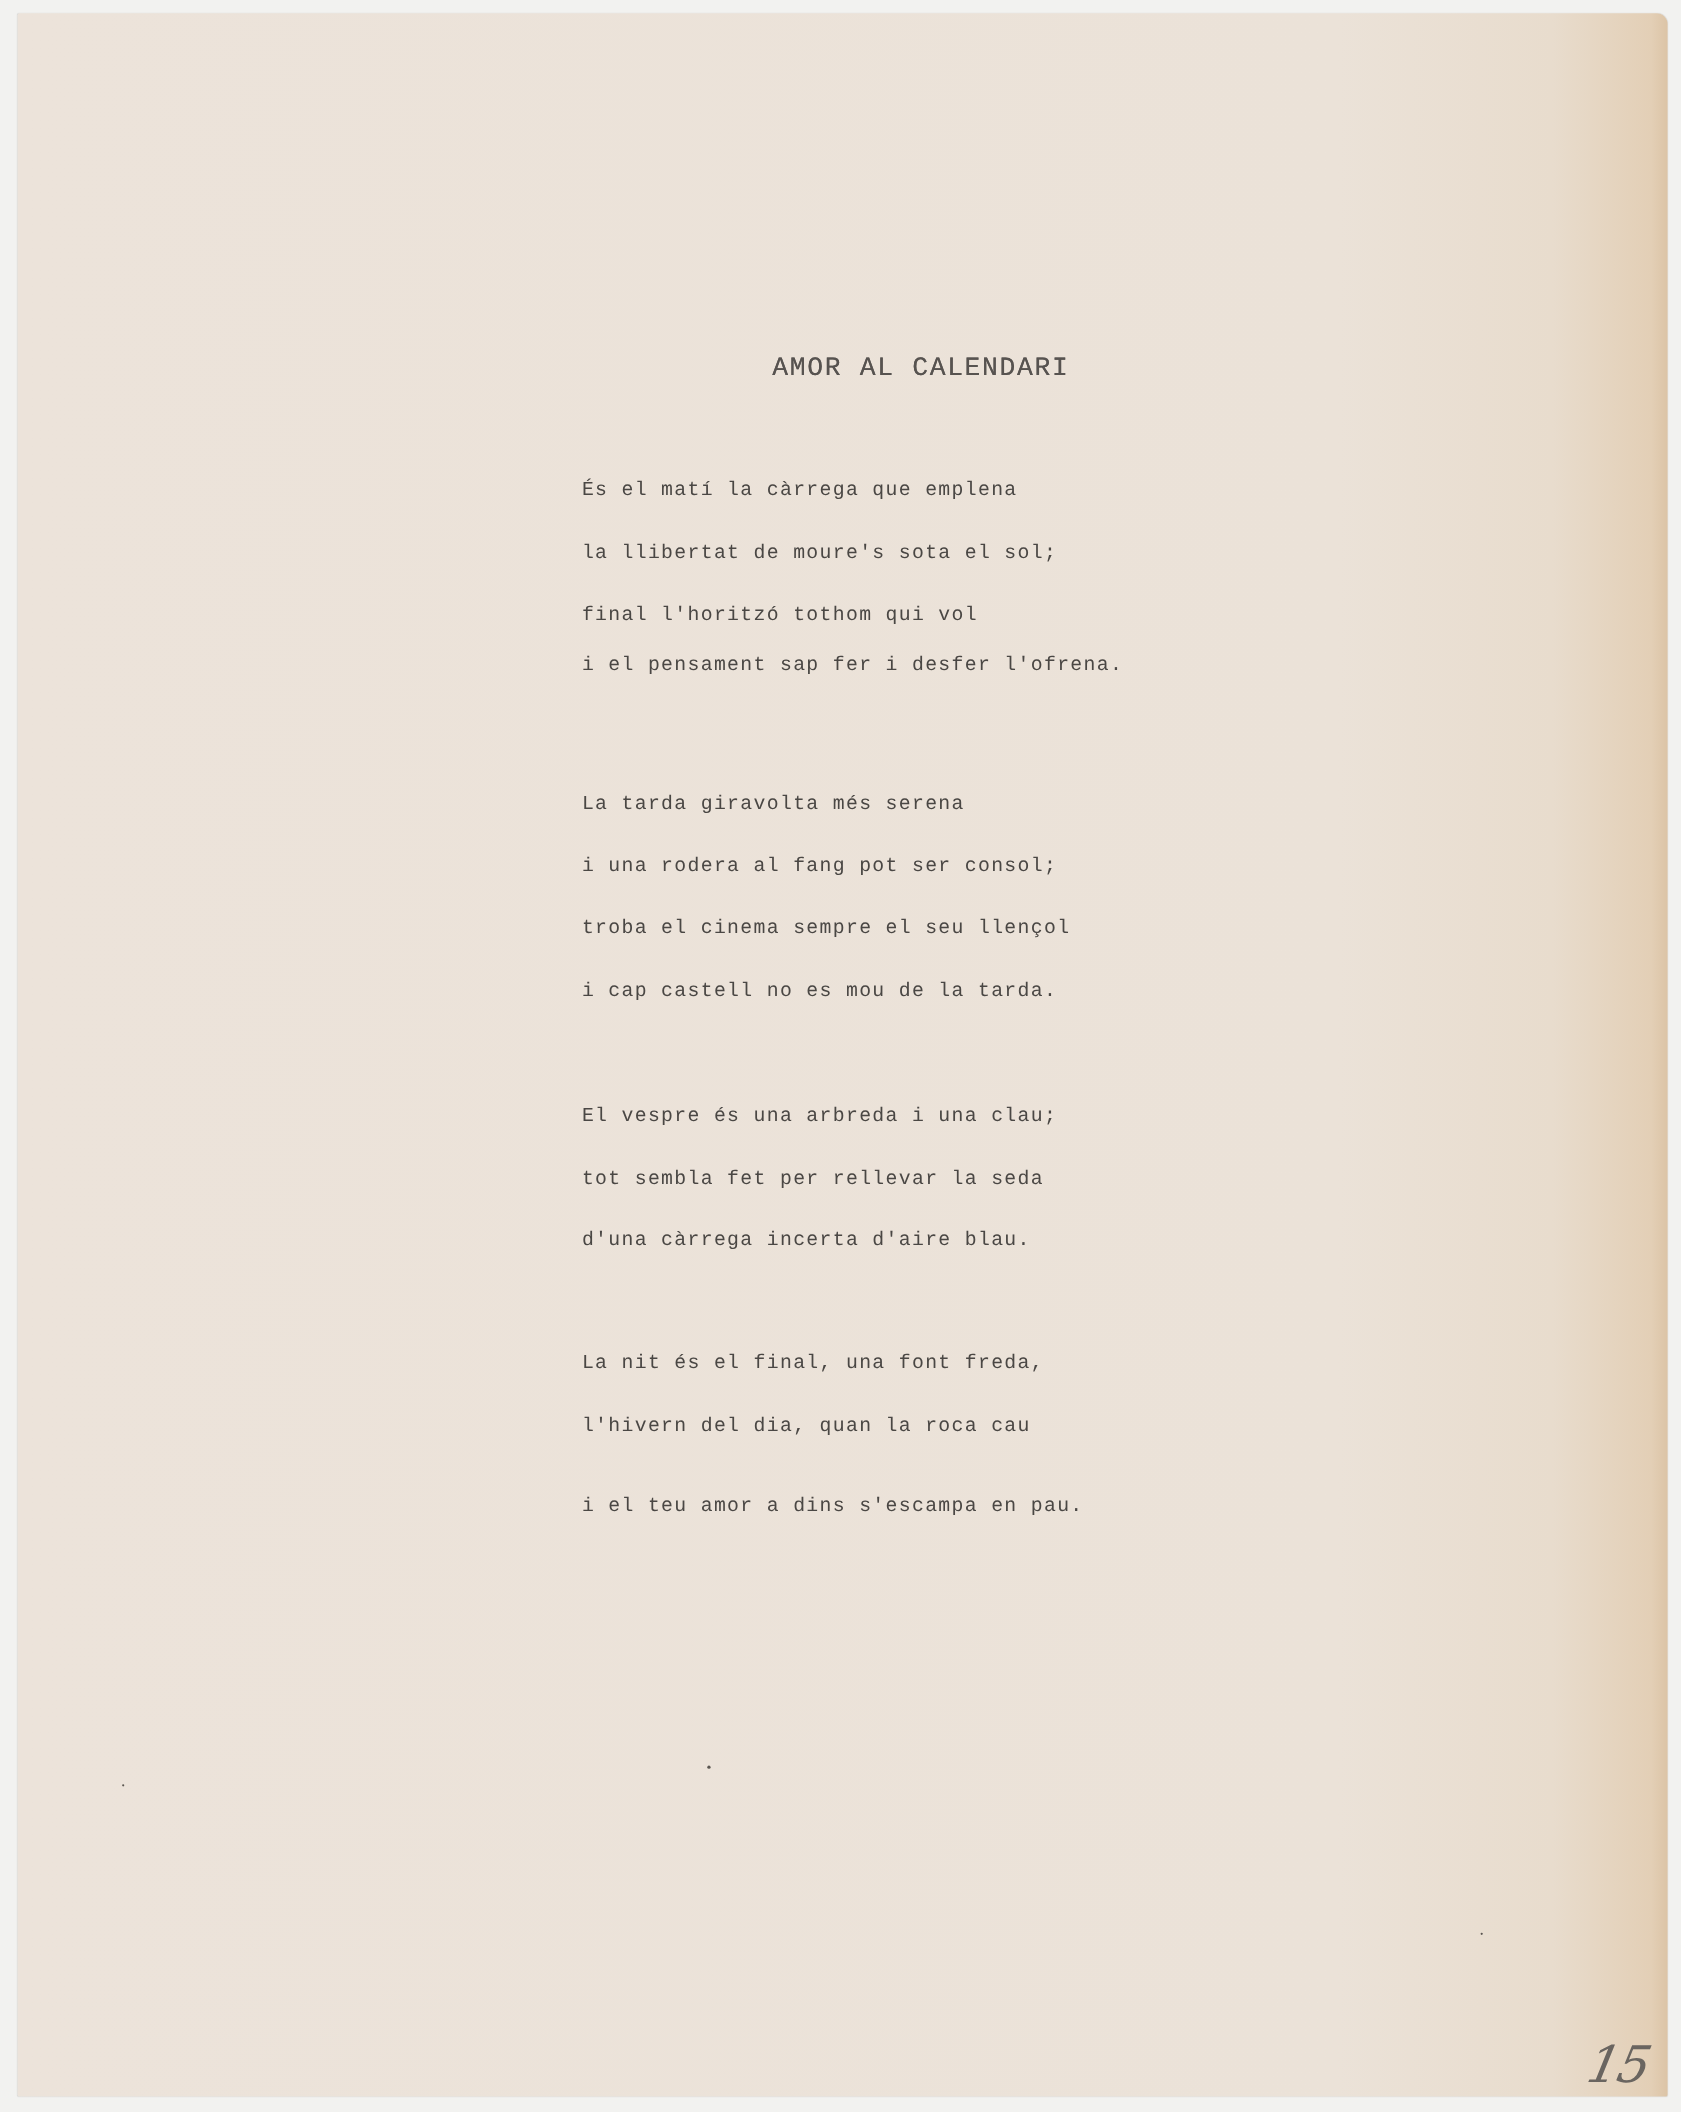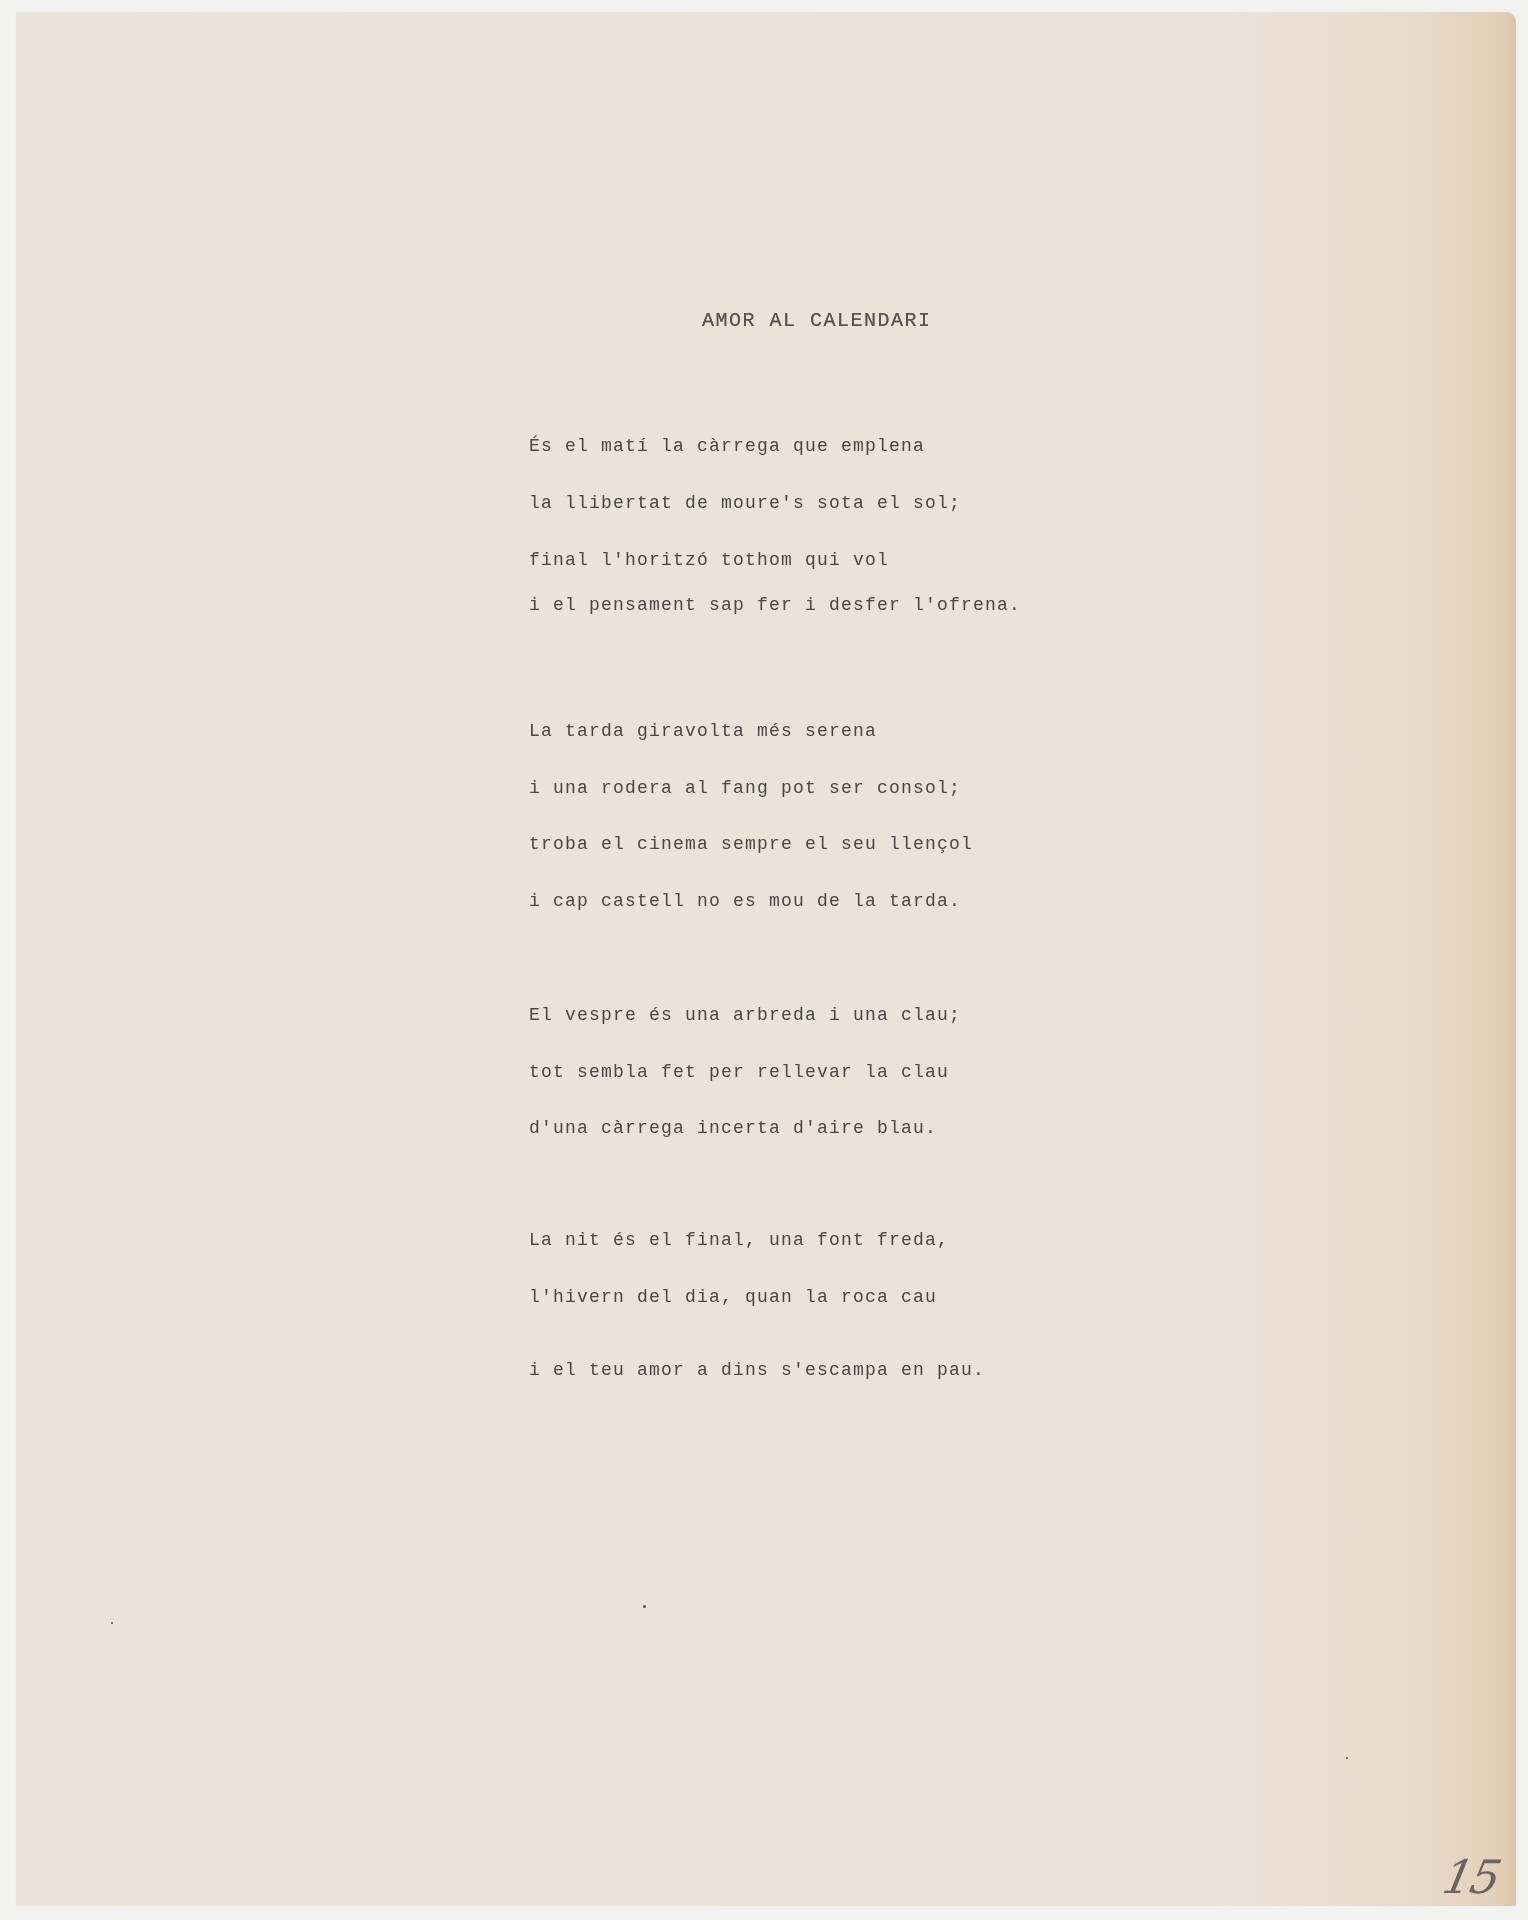--- a/index.html
+++ b/index.html
@@ -17,22 +17,22 @@
     box-shadow: 0 0 1px rgba(0,0,0,0.15);
   }
   .typed {
     font-family: "Liberation Mono", "DejaVu Sans Mono", monospace;
     color: #4a4744;
     position: absolute;
     white-space: pre;
     letter-spacing: 1.2px;
   }
   .title {
-    left: 686px; top: 297px;
-    font-size: 20px;
+    left: 686px; top: 310px;
+    font-size: 24px;
     letter-spacing: 1.5px;
     color: #575350;
     text-shadow: 0 0 0.6px #6b6662;
   }
   .line {
     font-size: 18px;
     left: 513px;
   }
   .page-number {
     position: absolute;
@@ -64,21 +64,21 @@
 
   <div>
     <div class="typed line" style="top:709px">La tarda giravolta més serena</div>
     <div class="typed line" style="top:766px">i una rodera al fang pot ser consol;</div>
     <div class="typed line" style="top:822px">troba el cinema sempre el seu llençol</div>
     <div class="typed line" style="top:879px">i cap castell no es mou de la tarda.</div>
   </div>
 
   <div>
     <div class="typed line" style="top:993px">El vespre és una arbreda i una clau;</div>
-    <div class="typed line" style="top:1050px">tot sembla fet per rellevar la clau</div>
+    <div class="typed line" style="top:1050px">tot sembla fet per rellevar la seda</div>
     <div class="typed line" style="top:1106px">d'una càrrega incerta d'aire blau.</div>
   </div>
 
   <div>
     <div class="typed line" style="top:1218px">La nit és el final, una font freda,</div>
     <div class="typed line" style="top:1275px">l'hivern del dia, quan la roca cau</div>
     <div class="typed line" style="top:1348px">i el teu amor a dins s'escampa en pau.</div>
   </div>
 
   <div class="page-number">15</div>

